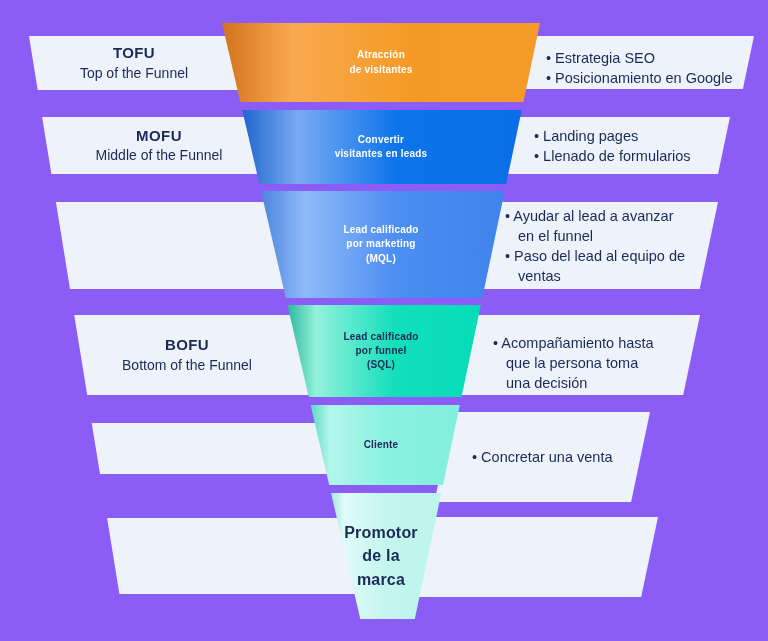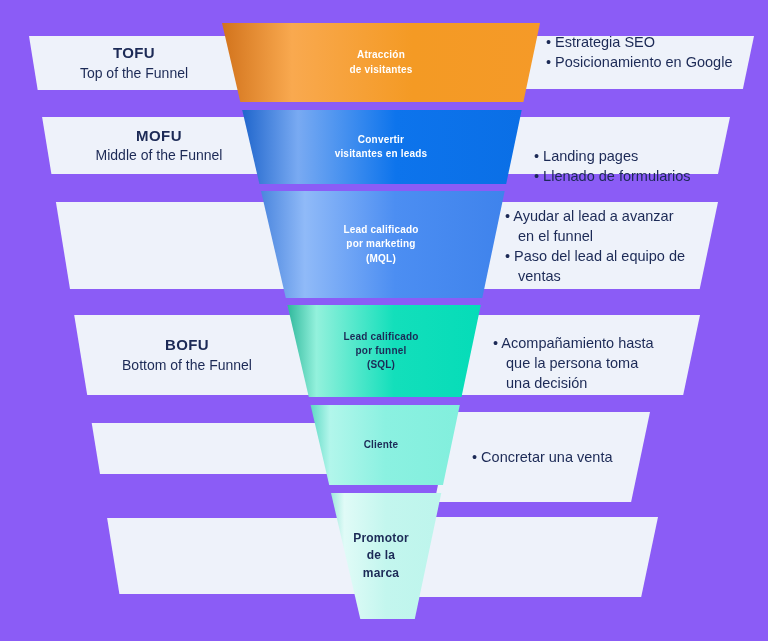--- a/index.html
+++ b/index.html
@@ -9,21 +9,21 @@
   }
   .canvas svg{position:absolute;left:0;top:0;}
   .overlay{position:absolute;display:flex;flex-direction:column;justify-content:center;}
   .left-label{align-items:center;text-align:center;width:230px;}
   .left-abbr{font-weight:bold;font-size:15px;letter-spacing:.4px;line-height:1.35;display:block;}
   .left-full{font-size:14px;line-height:1.35;display:block;}
   .stage-label{align-items:center;text-align:center;width:240px;}
   .stage-line{display:block;font-weight:bold;font-size:10px;line-height:1.42;letter-spacing:.2px;}
   .stage-light .stage-line{color:#ffffff;}
   .stage-dark .stage-line{color:#1C2A56;}
-  .stage-small .stage-line{font-size:12px;line-height:1.45;}
+  .stage-small .stage-line{font-size:16px;line-height:1.45;}
   .bullets{align-items:flex-start;}
   .bullet{font-size:14.5px;line-height:1.38;padding-left:13px;text-indent:-13px;}
   .bullet::before{content:"• ";}
 </style>
 </head>
 <body>
 
 <div class="canvas">
 
   <svg width="768" height="641" viewBox="0 0 768 641">
@@ -121,25 +121,25 @@
   </div>
   <div class="overlay stage-label stage-dark" style="left:261px;top:405px;height:80px;">
     <span class="stage-line">Cliente</span>
   </div>
   <div class="overlay stage-label stage-dark stage-small" style="left:261px;top:493px;height:126px;">
     <span class="stage-line">Promotor</span>
     <span class="stage-line">de la</span>
     <span class="stage-line">marca</span>
   </div>
 
-  <div class="overlay bullets" style="left:546px;top:20px;height:63px;width:220px;">
+  <div class="overlay bullets" style="left:546px;top:36px;height:63px;width:220px;">
     <div class="bullet">Estrategia SEO</div>
     <div class="bullet">Posicionamiento en Google</div>
   </div>
-  <div class="overlay bullets" style="left:534px;top:117px;height:57px;width:210px;margin-top:20px;">
+  <div class="overlay bullets" style="left:534px;top:117px;height:57px;width:210px;">
     <div class="bullet">Landing pages</div>
     <div class="bullet">Llenado de formularios</div>
   </div>
   <div class="overlay bullets" style="left:505px;top:202px;height:87px;width:185px;">
     <div class="bullet">Ayudar al lead a avanzar en el funnel</div>
     <div class="bullet">Paso del lead al equipo de ventas</div>
   </div>
   <div class="overlay bullets" style="left:493px;top:315px;height:96px;width:164px;">
     <div class="bullet">Acompañamiento hasta que la persona toma una decisión</div>
   </div>

